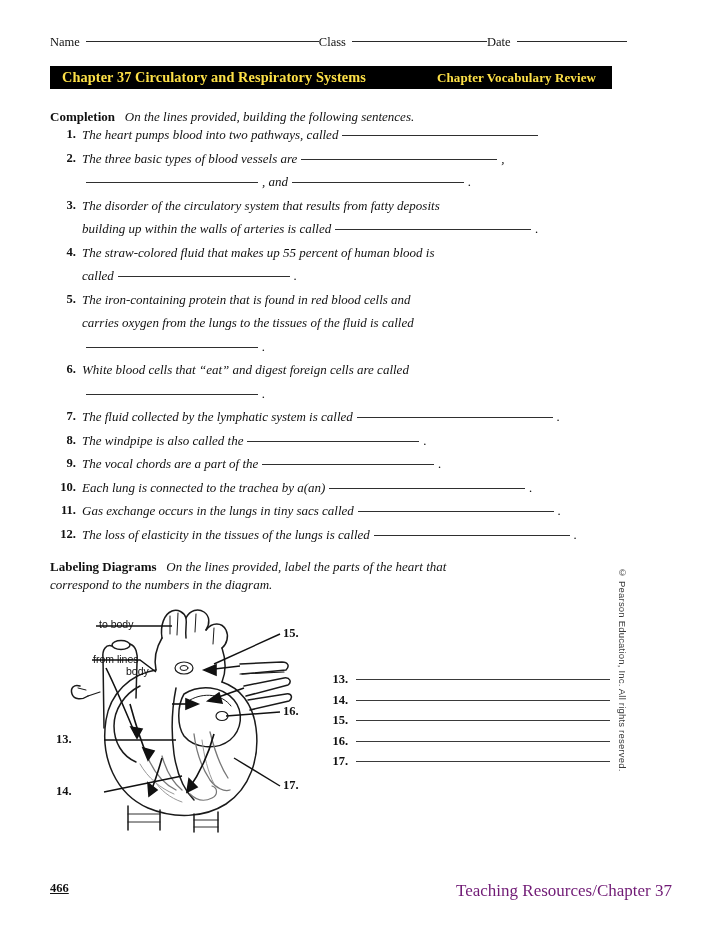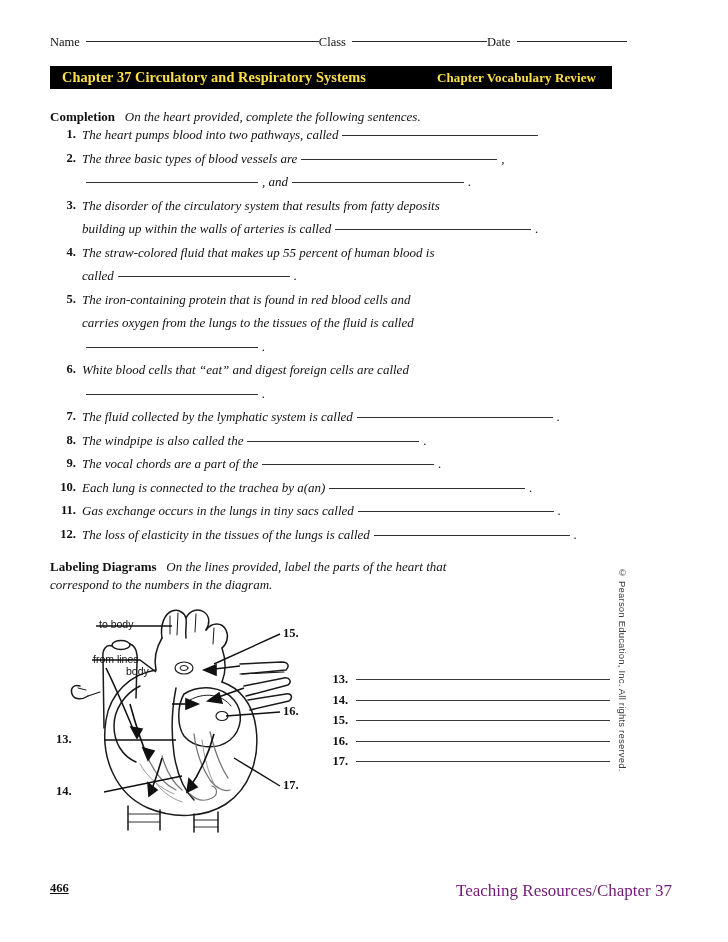--- a/index.html
+++ b/index.html
@@ -264,21 +264,21 @@
   </div>
 
   <div class="titlebar">
     <span class="chap">Chapter 37  Circulatory and Respiratory Systems</span>
     <span class="vocab">Chapter Vocabulary Review</span>
   </div>
 
   <div class="section-head" id="completion-head">
     <span class="sh-name">Completion</span>
     <span>&nbsp;</span>
-    <span class="sh-dir">On the heart provided, complete the following sentences.</span>
+    <span class="sh-dir">On the lines provided, building the following sentences.</span>
   </div>
 
   <div class="qlist" id="qlist">
       <div class="q">
         <span class="num">1.</span>
         <div class="lines">
           <div class="qline">
             <span class="tx">The heart pumps blood into two pathways, called</span>
             <span class="blank b-xl"></span>
           </div>

